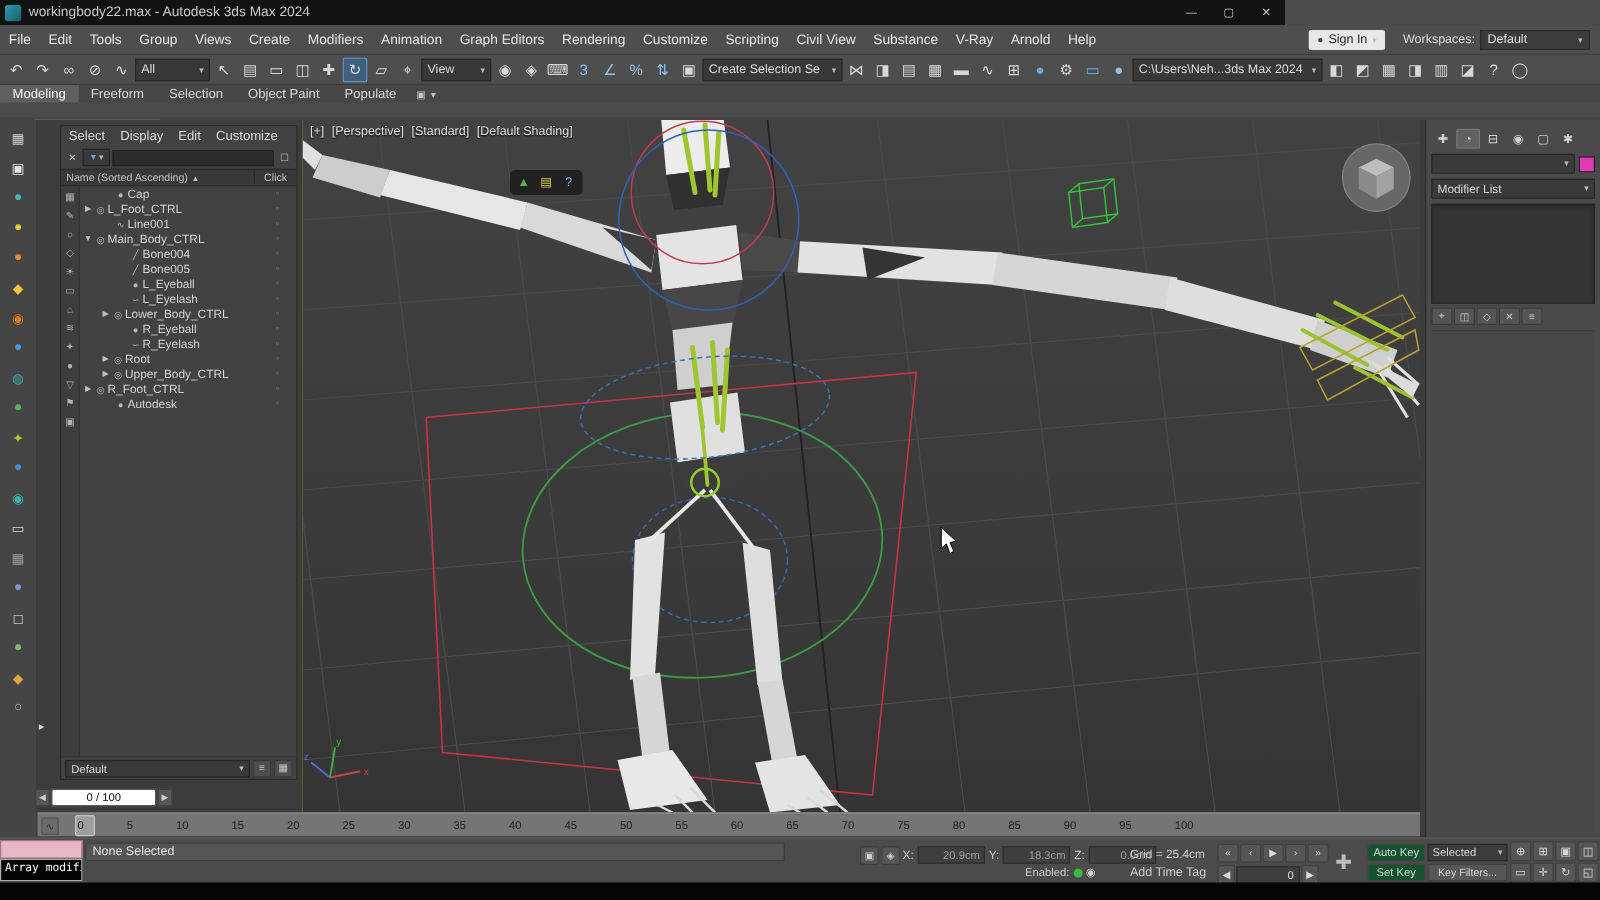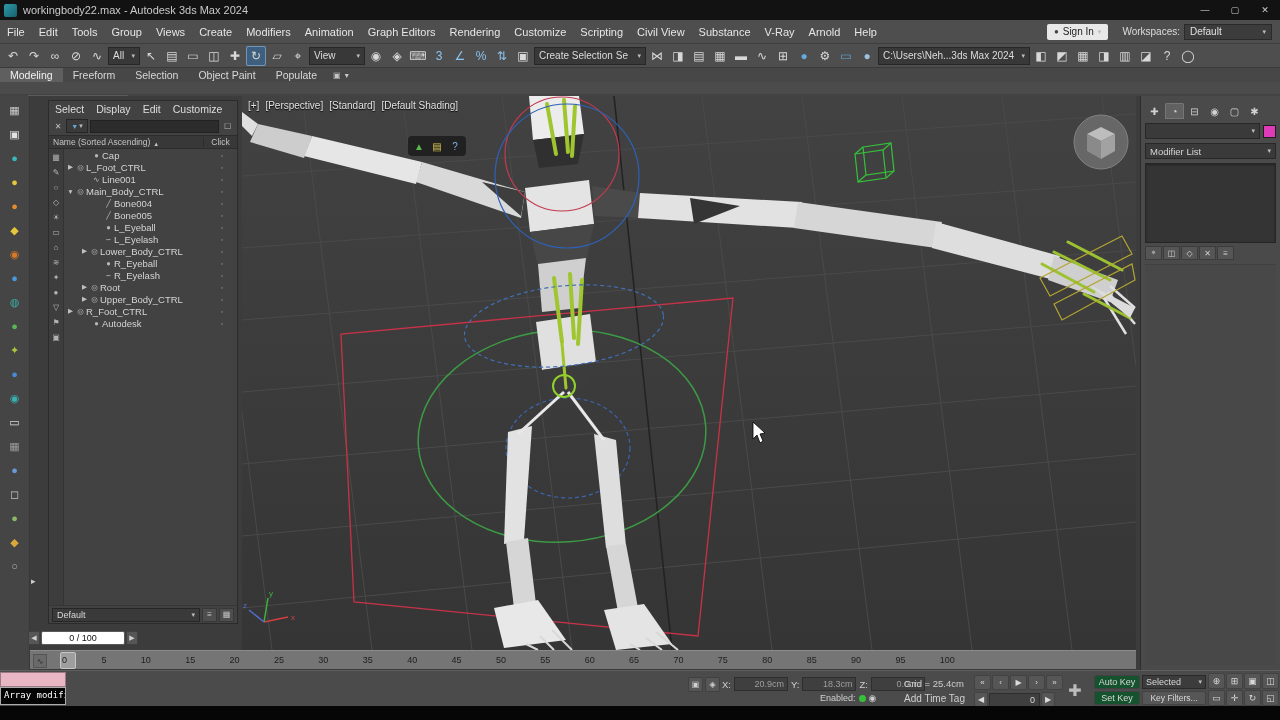--- a/index.html
+++ b/index.html
@@ -1,20 +1,20 @@
 <!DOCTYPE html>
 <html><head>
 <meta charset="utf-8">
 <style>
 *{margin:0;padding:0;box-sizing:border-box}
 html,body{width:1280px;height:720px;overflow:hidden}
 body{font-family:"Liberation Sans",sans-serif;background:#000;position:relative}
 .app{position:absolute;inset:0;background:#4b4b4b}
 
-.titlebar{position:absolute;left:0;top:0;width:1280px;height:20px;background:#121212;color:#c9c9c9;font-size:11px;display:flex;align-items:center}
+.titlebar{position:absolute;left:0;top:0;width:1028px;height:20px;background:#121212;color:#c9c9c9;font-size:11px;display:flex;align-items:center}
 .app-icon{width:13px;height:13px;margin:0 6px 0 4px;background:linear-gradient(135deg,#2e9ba8,#17606d);border-radius:2px}
 .win-btns{margin-left:auto;display:flex}
 .win-btn{width:30px;height:20px;display:flex;align-items:center;justify-content:center;font-size:9px;color:#c9c9c9}
 
 .menubar{position:absolute;left:0;top:20px;width:1280px;height:24px;background:#4e4e4e;display:flex;align-items:center;font-size:11px;color:#e6e6e6;border-bottom:1px solid #3e3e3e}
 .menu-item{padding:0 7px;height:100%;display:flex;align-items:center;white-space:nowrap}
 .signin{margin-left:auto;background:#e8e8e8;color:#1e1e1e;border-radius:2px;height:16px;display:flex;align-items:center;padding:0 7px;font-size:10px;gap:4px}
 .signin .p-icon{font-size:8px;color:#444}
 .workspaces{display:flex;align-items:center;gap:4px;margin:0 8px 0 14px;font-size:10px;color:#dcdcdc}
 .ws-select{background:#3c3c3c;border:1px solid #2a2a2a;height:16px;display:flex;align-items:center;padding:0 5px;gap:10px;min-width:88px;justify-content:space-between;color:#e0e0e0}
@@ -146,21 +146,21 @@
       <span>Workspaces:</span>
       <span class="ws-select">
         <span>Default</span>
         <span class="caret">▾</span>
       </span>
     </span>
   </div>
 
   <div class="toolbar">
     <span class="tb-group"><span class="tb-icon">↶</span><span class="tb-icon">↷</span><span class="tb-icon">∞</span><span class="tb-icon">⊘</span><span class="tb-icon">∿</span></span>
-    <span class="tb-select" style="width:32px">
+    <span class="tb-select" style="width:60px">
         <span>All</span>
         <span class="caret">▾</span>
       </span>
     <span class="tb-group"><span class="tb-icon">↖</span><span class="tb-icon">▤</span><span class="tb-icon">▭</span><span class="tb-icon">◫</span><span class="tb-icon">✚</span><span class="tb-icon active">↻</span><span class="tb-icon">▱</span><span class="tb-icon">⌖</span></span>
     <span class="tb-select" style="width:56px">
         <span>View</span>
         <span class="caret">▾</span>
       </span>
     <span class="tb-group"><span class="tb-icon">◉</span><span class="tb-icon">◈</span><span class="tb-icon">⌨</span><span class="tb-icon" style="color: rgb(140, 196, 238);">3</span><span class="tb-icon" style="color: rgb(140, 196, 238);">∠</span><span class="tb-icon" style="color: rgb(140, 196, 238);">%</span><span class="tb-icon" style="color: rgb(140, 196, 238);">⇅</span><span class="tb-icon">▣</span></span>
     <span class="tb-select" style="width:112px">
@@ -513,20 +513,21 @@
     <span class="ruler-curve">∿</span>
     <span class="ruler-handle"></span>
     <div class="ruler-track">
       <span class="tb-group"><span class="tick">0</span><span class="tick">5</span><span class="tick">10</span><span class="tick">15</span><span class="tick">20</span><span class="tick">25</span><span class="tick">30</span><span class="tick">35</span><span class="tick">40</span><span class="tick">45</span><span class="tick">50</span><span class="tick">55</span><span class="tick">60</span><span class="tick">65</span><span class="tick">70</span><span class="tick">75</span><span class="tick">80</span><span class="tick">85</span><span class="tick">90</span><span class="tick">95</span><span class="tick">100</span></span>
     </div>
   </div>
 
   <div class="statusbar">
     <div class="lst-pink"></div>
     <div class="lst-black">Array modifi</div>
+    <div class="prompt1">None Selected</div>
     <div class="iso-btns">
       <span class="tb-group"><span class="sb-tile">▣</span><span class="sb-tile">◈</span></span>
     </div>
     <div class="coords">
       <span class="coord-label">X:</span>
       <span class="coord-field">20.9cm</span>
       <span class="coord-label">Y:</span>
       <span class="coord-field">18.3cm</span>
       <span class="coord-label">Z:</span>
       <span class="coord-field">0.0cm</span>

